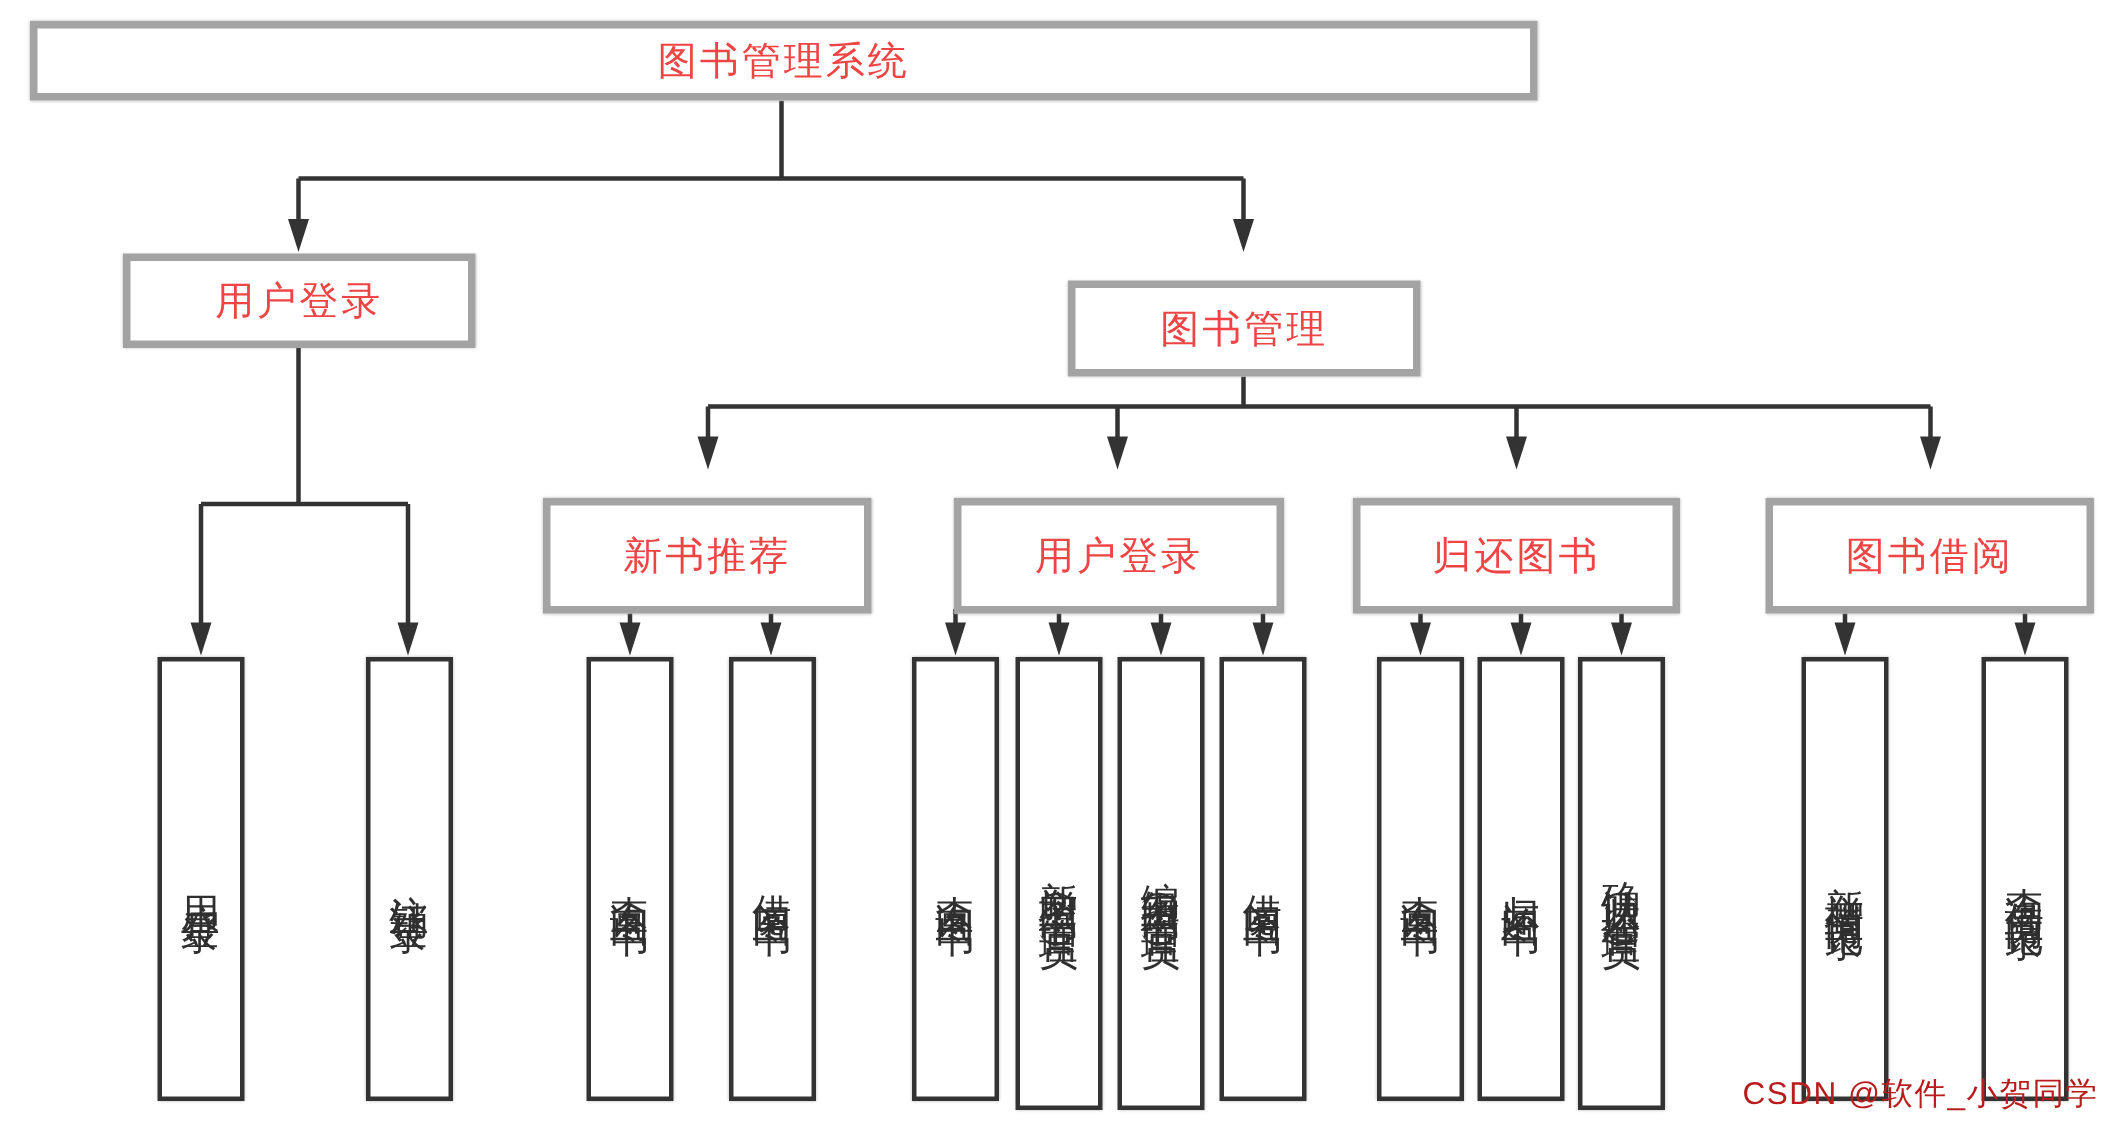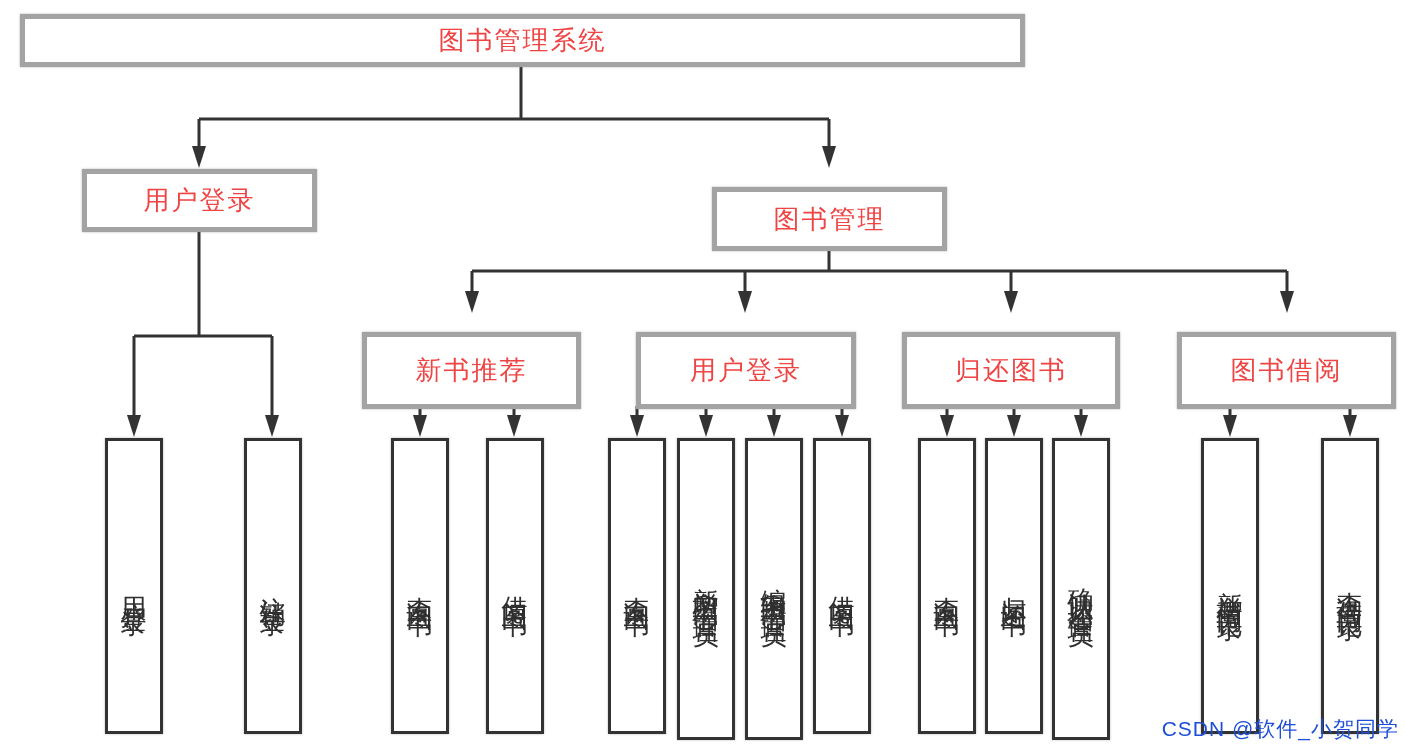--- a/index.html
+++ b/index.html
@@ -56,21 +56,21 @@
     writing-mode: vertical-rl;
     letter-spacing: 5px;
     line-height: 1;
   }
   .leaf.tall { height: 302px; }
   .watermark {
     position: absolute;
     right: 6px;
     bottom: 4px;
     font-size: 21px;
-    color: #1d4ed8;
+    color: #b91c1c;
     letter-spacing: 1px;
     white-space: nowrap;
   }
 </style>
 </head>
 <body>
 
 <div class="canvas">
 
   <svg class="wires" viewBox="0 0 1405 747" xmlns="http://www.w3.org/2000/svg">

